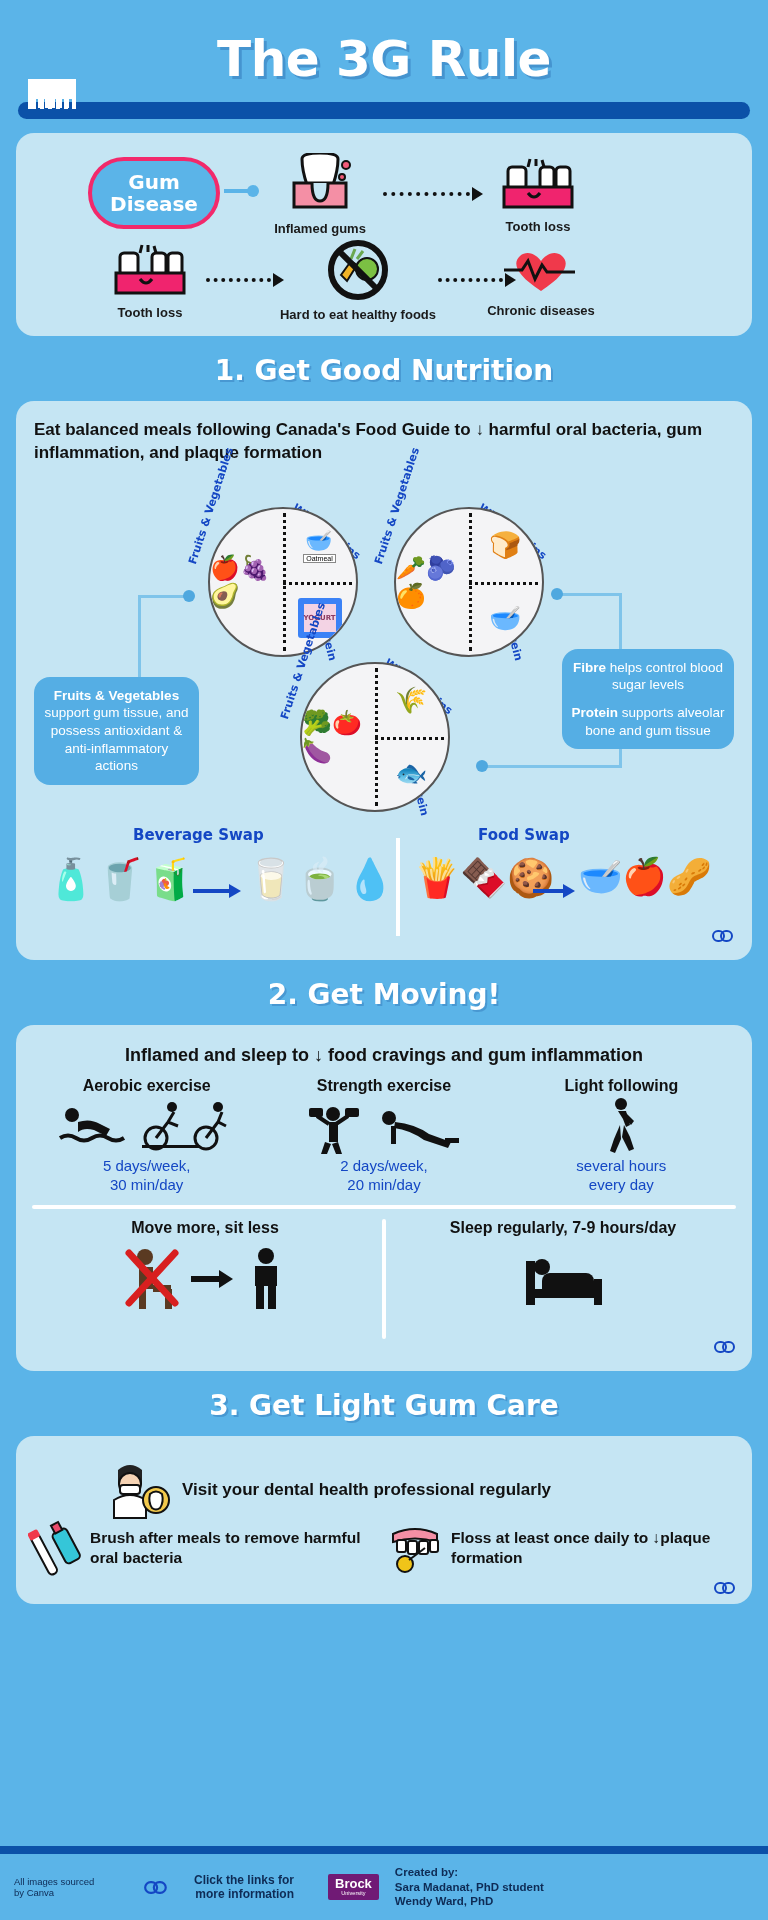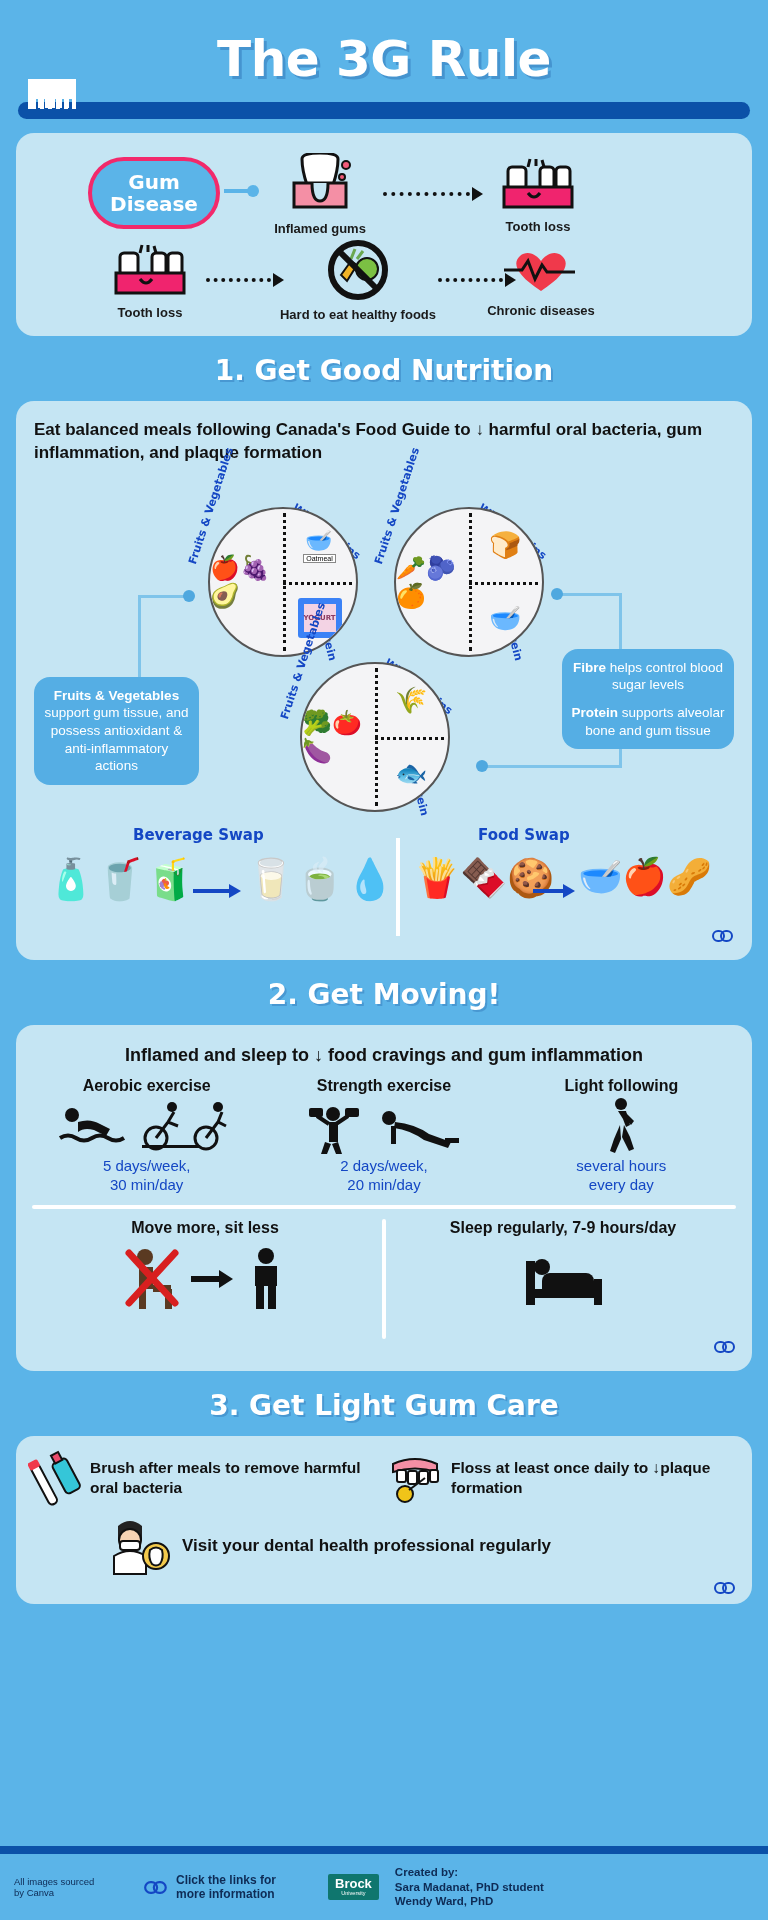--- a/index.html
+++ b/index.html
@@ -110,21 +110,21 @@
 
   
   .care-text { font-size:15.5px; font-weight:bold; color:#111; line-height:1.3; }
 
   
   .footer-bar { position:absolute; left:0; right:0; bottom:66px; height:8px; background:#0B51A8; }
   .footer { position:absolute; left:0; right:0; bottom:0; height:66px; background:#5BB4E8;
             display:flex; align-items:center; padding: 0 14px; gap: 12px; }
   .src-text { font-size:9.5px; color:#0E2B55; line-height:1.2; width:92px; }
   .link-note { font-size:12px; font-weight:bold; color:#0E2B55; line-height:1.2; }
-  .brock { background:#0f766e; color:#fff; font-weight:bold; font-size:13px;
+  .brock { background:#701a75; color:#fff; font-weight:bold; font-size:13px;
            padding:3px 7px; border-radius:2px; line-height:1; text-align:center;}
   .brock small { display:block; font-size:5.5px; font-weight:normal; margin-top:1px;}
   .created { font-size:11.5px; font-weight:bold; color:#0E2B55; line-height:1.28; }
 </style>
 </head>
 <body>
 
 <div class="page">
 
   <div class="header">
@@ -498,85 +498,85 @@
         </svg>
     </div>
   </div>
 
   <div class="section-title">
     <span>3.</span>
     <span class="g-circle"><span>G</span></span><span>et Light Gum Care</span>
   </div>
 
   <div class="card" style="padding-bottom:6px;">
-    <div style="display:flex; gap:6px;">
-      <div style="flex:1; display:flex; align-items:center; gap:6px;">
-        <svg width="56" height="56" viewBox="0 0 56 56" style="flex-shrink:0;">
-          <g transform="rotate(-28 28 28)">
-            <rect x="10" y="6" width="9" height="44" rx="4" fill="#fff" stroke="#111" stroke-width="2"></rect>
-            <rect x="9" y="2" width="11" height="8" rx="2" fill="#F0394B"></rect>
-            <rect x="30" y="14" width="16" height="34" rx="4" fill="#35C6D8" stroke="#111" stroke-width="2"></rect>
-            <rect x="34" y="6" width="8" height="9" fill="#E94B6B" stroke="#111" stroke-width="2"></rect>
-          </g>
-        </svg>
-        <div class="care-text">
-          <b>Brush</b><span> after meals to </span><b>remove harmful oral bacteria</b>
-        </div>
-      </div>
-      <div style="flex:1; display:flex; align-items:center; gap:6px;">
-        <svg width="58" height="56" viewBox="0 0 58 56" style="flex-shrink:0;">
-          <path d="M6 14 q22-10 44 0 v8 q-22-7 -44 0z" fill="#F48FA5" stroke="#111" stroke-width="2"></path>
-          <g fill="#fff" stroke="#111" stroke-width="2">
-            <rect x="10" y="20" width="9" height="12" rx="2"></rect>
-              <rect x="21" y="21" width="9" height="13" rx="2"></rect>
-            <rect x="32" y="21" width="9" height="13" rx="2"></rect>
-              <rect x="43" y="20" width="8" height="12" rx="2"></rect>
-          </g>
-          <circle cx="18" cy="44" r="8" fill="#F0C419" stroke="#111" stroke-width="2"></circle>
-          <path d="M22 40 l16-12" stroke="#111" stroke-width="2" fill="none"></path>
-        </svg>
-        <div class="care-text">
-          <b>Floss</b><span> at least once daily to </span><b>↓plaque formation</b>
-        </div>
-      </div>
-    </div>
-
     <div style="display:flex; align-items:center; gap:10px; margin-top:10px; padding-left:80px;">
       <svg width="64" height="60" viewBox="0 0 64 60" style="flex-shrink:0;">
         <path d="M10 10 q12-10 24 0 v14 q-12 10 -24 0z" fill="#222"></path>
         <circle cx="22" cy="24" r="11" fill="#F6D3B4" stroke="#111" stroke-width="2"></circle>
         <rect x="12" y="25" width="20" height="9" rx="3" fill="#fff" stroke="#111" stroke-width="2"></rect>
         <path d="M6 40 q16-10 32 0 v18 h-32z" fill="#fff" stroke="#111" stroke-width="2"></path>
         <circle cx="48" cy="40" r="13" fill="#F2C94C" stroke="#111" stroke-width="2"></circle>
         <path d="M42 34 q6-5 12 0 q2 8 -2 14 q-4 3 -8 0 q-4-6 -2-14z" fill="#fff" stroke="#111" stroke-width="2"></path>
       </svg>
       <div class="care-text" style="font-size:17px;">Visit your dental health professional regularly</div>
     </div>
 
+    <div style="display:flex; gap:6px;">
+      <div style="flex:1; display:flex; align-items:center; gap:6px;">
+        <svg width="56" height="56" viewBox="0 0 56 56" style="flex-shrink:0;">
+          <g transform="rotate(-28 28 28)">
+            <rect x="10" y="6" width="9" height="44" rx="4" fill="#fff" stroke="#111" stroke-width="2"></rect>
+            <rect x="9" y="2" width="11" height="8" rx="2" fill="#F0394B"></rect>
+            <rect x="30" y="14" width="16" height="34" rx="4" fill="#35C6D8" stroke="#111" stroke-width="2"></rect>
+            <rect x="34" y="6" width="8" height="9" fill="#E94B6B" stroke="#111" stroke-width="2"></rect>
+          </g>
+        </svg>
+        <div class="care-text">
+          <b>Brush</b><span> after meals to </span><b>remove harmful oral bacteria</b>
+        </div>
+      </div>
+      <div style="flex:1; display:flex; align-items:center; gap:6px;">
+        <svg width="58" height="56" viewBox="0 0 58 56" style="flex-shrink:0;">
+          <path d="M6 14 q22-10 44 0 v8 q-22-7 -44 0z" fill="#F48FA5" stroke="#111" stroke-width="2"></path>
+          <g fill="#fff" stroke="#111" stroke-width="2">
+            <rect x="10" y="20" width="9" height="12" rx="2"></rect>
+              <rect x="21" y="21" width="9" height="13" rx="2"></rect>
+            <rect x="32" y="21" width="9" height="13" rx="2"></rect>
+              <rect x="43" y="20" width="8" height="12" rx="2"></rect>
+          </g>
+          <circle cx="18" cy="44" r="8" fill="#F0C419" stroke="#111" stroke-width="2"></circle>
+          <path d="M22 40 l16-12" stroke="#111" stroke-width="2" fill="none"></path>
+        </svg>
+        <div class="care-text">
+          <b>Floss</b><span> at least once daily to </span><b>↓plaque formation</b>
+        </div>
+      </div>
+    </div>
+
     <div style="text-align:right; padding-right:4px; margin-top:4px;">
       <svg width="22" height="12" viewBox="0 0 22 12">
           <g fill="none" stroke="#1447C4" stroke-width="2">
         <rect x="1" y="1" width="11" height="10" rx="5"></rect>
             <rect x="9" y="1" width="11" height="10" rx="5"></rect>
           </g>
         </svg>
     </div>
   </div>
 
   <div class="footer-bar"></div>
   <div class="footer">
     <div class="src-text">All images sourced by Canva</div>
     <div style="display:flex; align-items:center; gap:8px; margin-left:26px;">
       <svg width="24" height="13" viewBox="0 0 22 12">
           <g fill="none" stroke="#1447C4" stroke-width="2">
         <rect x="1" y="1" width="11" height="10" rx="5"></rect>
             <rect x="9" y="1" width="11" height="10" rx="5"></rect>
           </g>
         </svg>
-      <div class="link-note" style="width:118px;">Click the links for more information</div>
+      <div class="link-note" style="width:118px;text-align:right;">Click the links for more information</div>
     </div>
     <div class="brock" style="margin-left:22px;">
       <span>Brock</span>
       <small>University</small>
     </div>
     <div class="created" style="margin-left:4px;">
       <div>Created by:</div>
       <div>Sara Madanat, PhD student</div>
       <div>Wendy Ward, PhD</div>
     </div>

